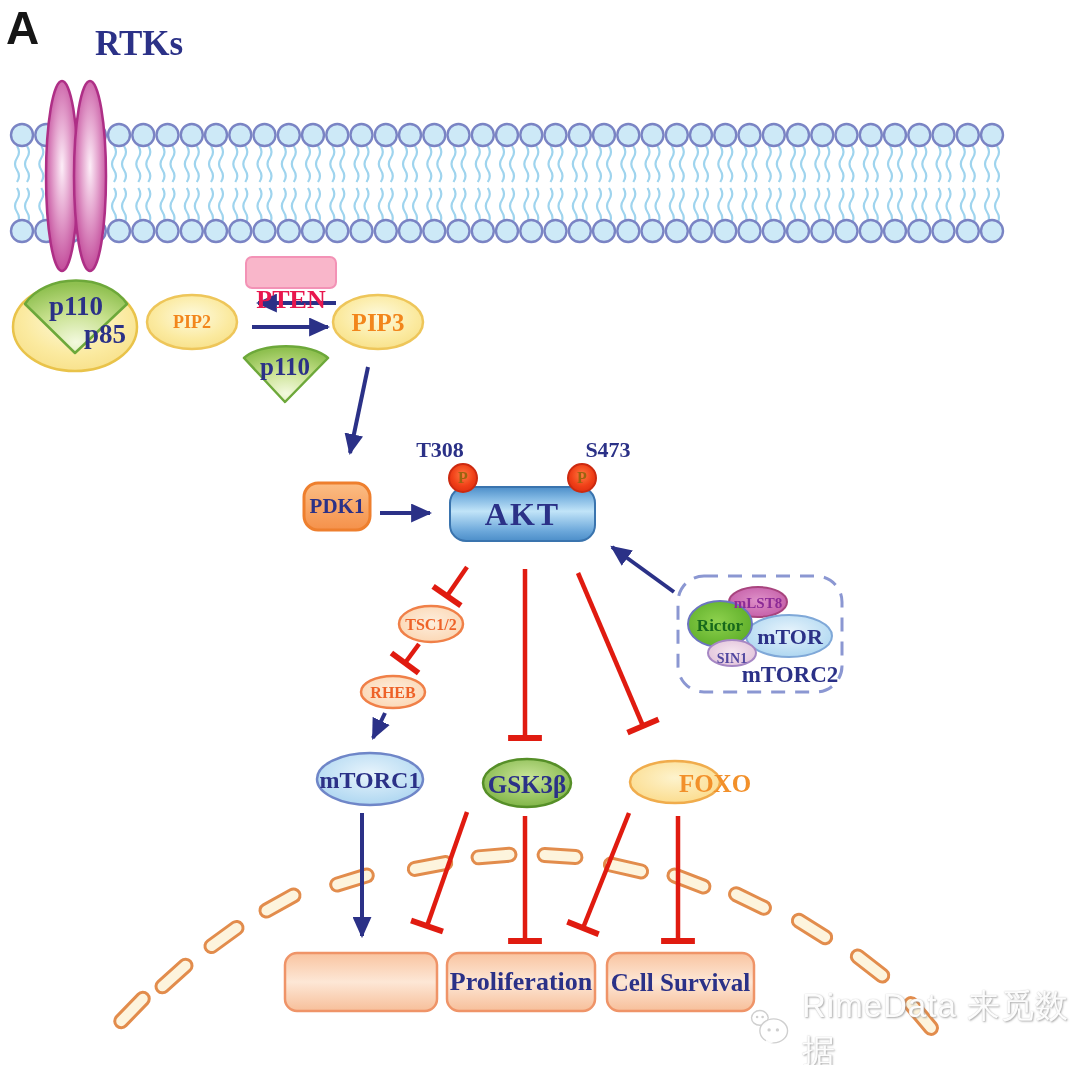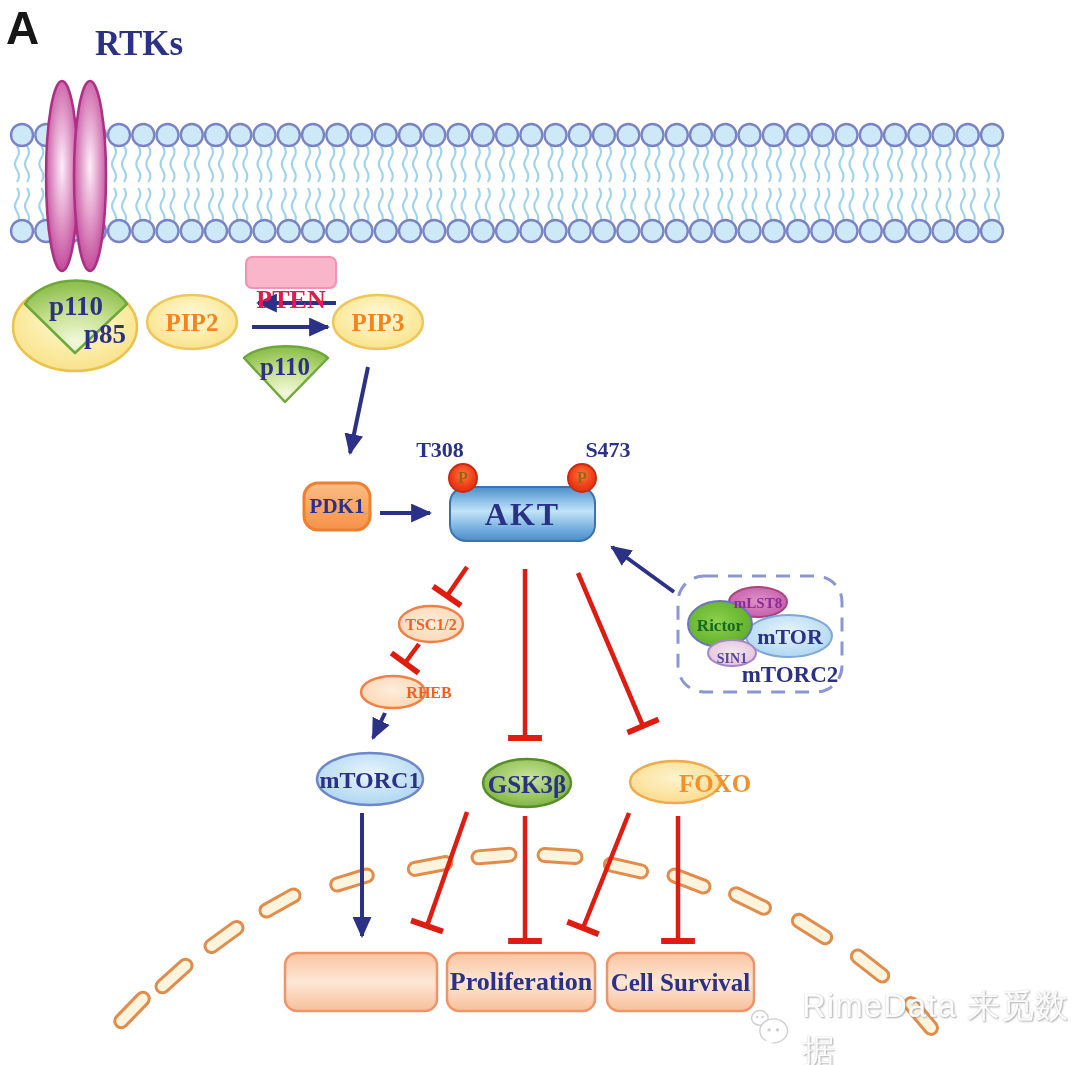--- a/index.html
+++ b/index.html
@@ -7,32 +7,32 @@
          font-family:"Liberation Serif",serif;}
   #shapes{position:absolute;left:0;top:0;z-index:1;}
   .t{position:absolute;z-index:2;display:flex;align-items:center;justify-content:center;
      font-weight:700;color:#2b3187;white-space:nowrap;line-height:1;}
   
   #t-panel{left:6px;top:0;width:70px;height:56px;justify-content:flex-start;
            font-family:"Liberation Sans",sans-serif;font-size:46px;color:#161616;}
   #t-rtks{left:84px;top:22px;width:110px;height:42px;font-size:35px;}
   #t-p110c{left:38px;top:290px;width:76px;height:32px;font-size:27px;}
   #t-p85{left:70px;top:318px;width:70px;height:32px;font-size:27px;}
-  #t-pip2{left:147px;top:307px;width:90px;height:30px;font-size:25px;color:#f2861c;text-align:center;}
+  #t-pip2{left:147px;top:307px;width:90px;height:30px;font-size:18px;color:#f2861c;text-align:center;}
   #t-pten{left:246px;top:257px;width:90px;height:31px;font-size:26px;color:#e8174e;margin-top:27px;}
   #t-pip3{left:333px;top:307px;width:90px;height:30px;font-size:25px;color:#f2861c;}
   #t-p110f{left:249px;top:352px;width:72px;height:28px;font-size:25px;}
   #t-pdk1{left:304px;top:491px;width:66px;height:30px;font-size:21px;}
   #t-t308{left:410px;top:438px;width:60px;height:24px;font-size:22px;}
   #t-s473{left:578px;top:438px;width:60px;height:24px;font-size:22px;}
   #t-p1{left:449px;top:464px;width:28px;height:28px;font-size:16px;color:#9a6410;}
   #t-p2{left:568px;top:464px;width:28px;height:28px;font-size:16px;color:#9a6410;}
   #t-akt{left:450px;top:494px;width:145px;height:40px;font-size:32px;letter-spacing:2px;}
   #t-tsc{left:399px;top:612px;width:64px;height:26px;font-size:16px;color:#ee6228;}
-  #t-rheb{left:361px;top:680px;width:64px;height:26px;font-size:16px;color:#ee6228;margin-left:36px;}
+  #t-rheb{left:361px;top:680px;width:64px;height:26px;font-size:16px;color:#ee6228;}
   #t-mtorc1{left:317px;top:764px;width:106px;height:32px;font-size:24px;}
   #t-gsk{left:483px;top:769px;width:88px;height:30px;font-size:25px;text-align:right;}
   #t-foxo{left:630px;top:767px;width:90px;height:32px;font-size:25px;color:#f2902a;padding-left:40px;}
   #t-rictor{left:688px;top:611px;width:64px;height:28px;font-size:17px;color:#17691c;}
   #t-mlst8{left:729px;top:592px;width:58px;height:22px;font-size:15px;color:#8c2a96;}
   #t-mtor{left:748px;top:623px;width:84px;height:28px;font-size:22px;}
   #t-sin1{left:708px;top:642px;width:48px;height:34px;font-size:14px;color:#5248a0;border-radius:7px;}
   #t-mtorc2{left:738px;top:661px;width:104px;height:26px;font-size:23px;}
   #t-metab{left:285px;top:953px;width:152px;height:58px;font-size:26px;}
   #t-prolif{left:447px;top:953px;width:148px;height:58px;font-size:26px;}

